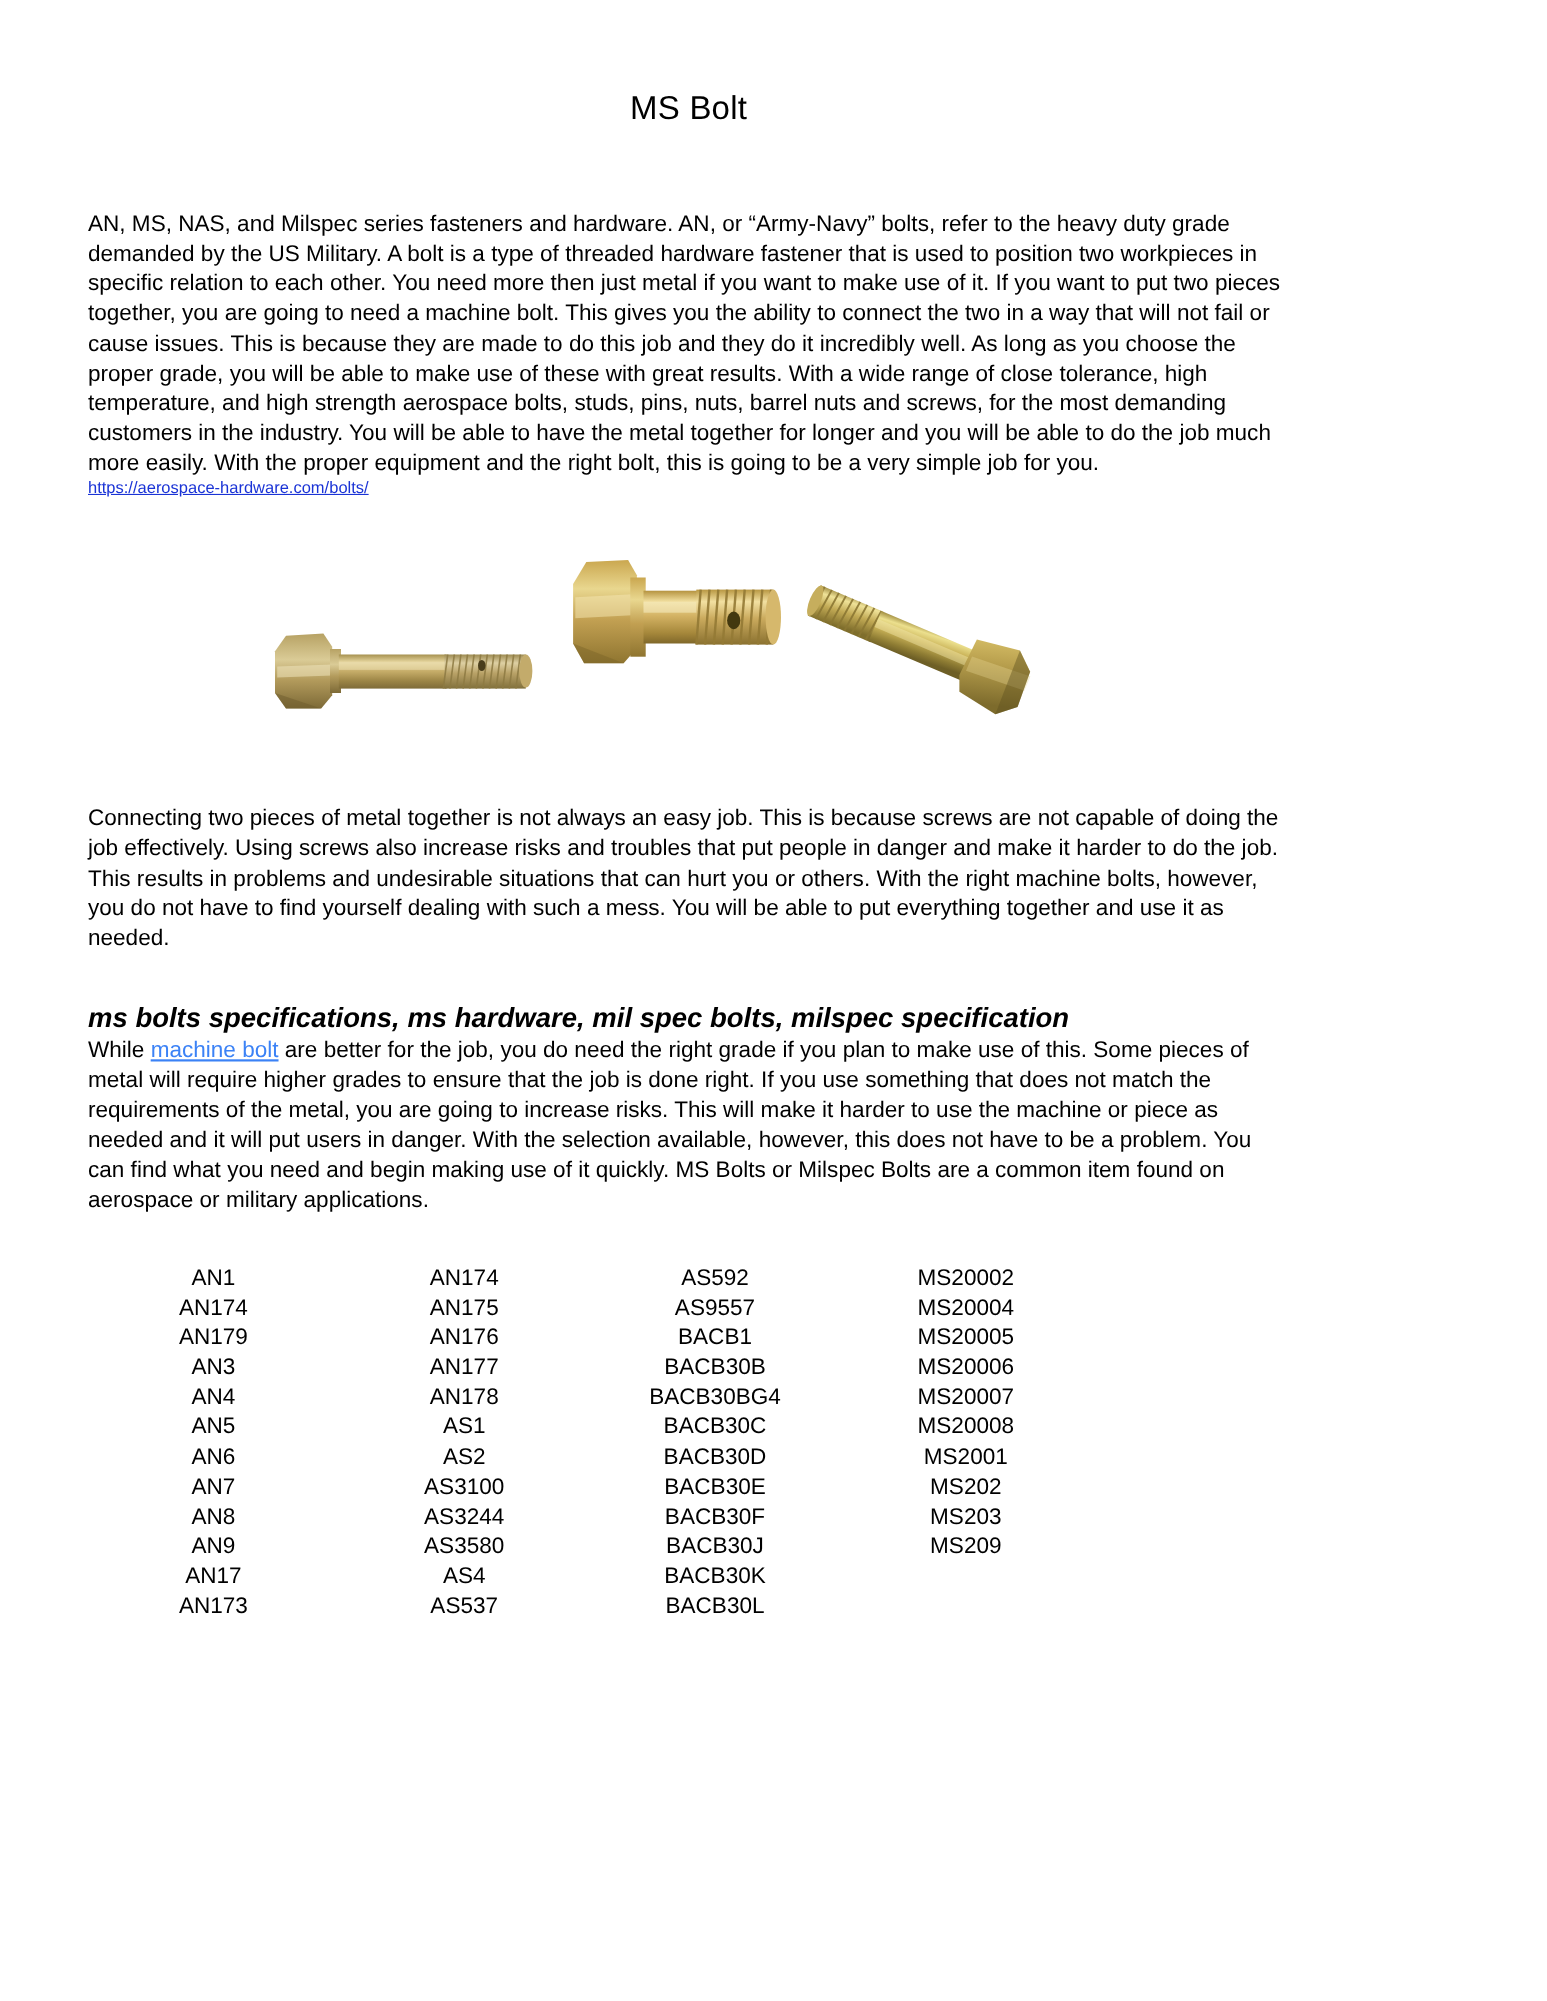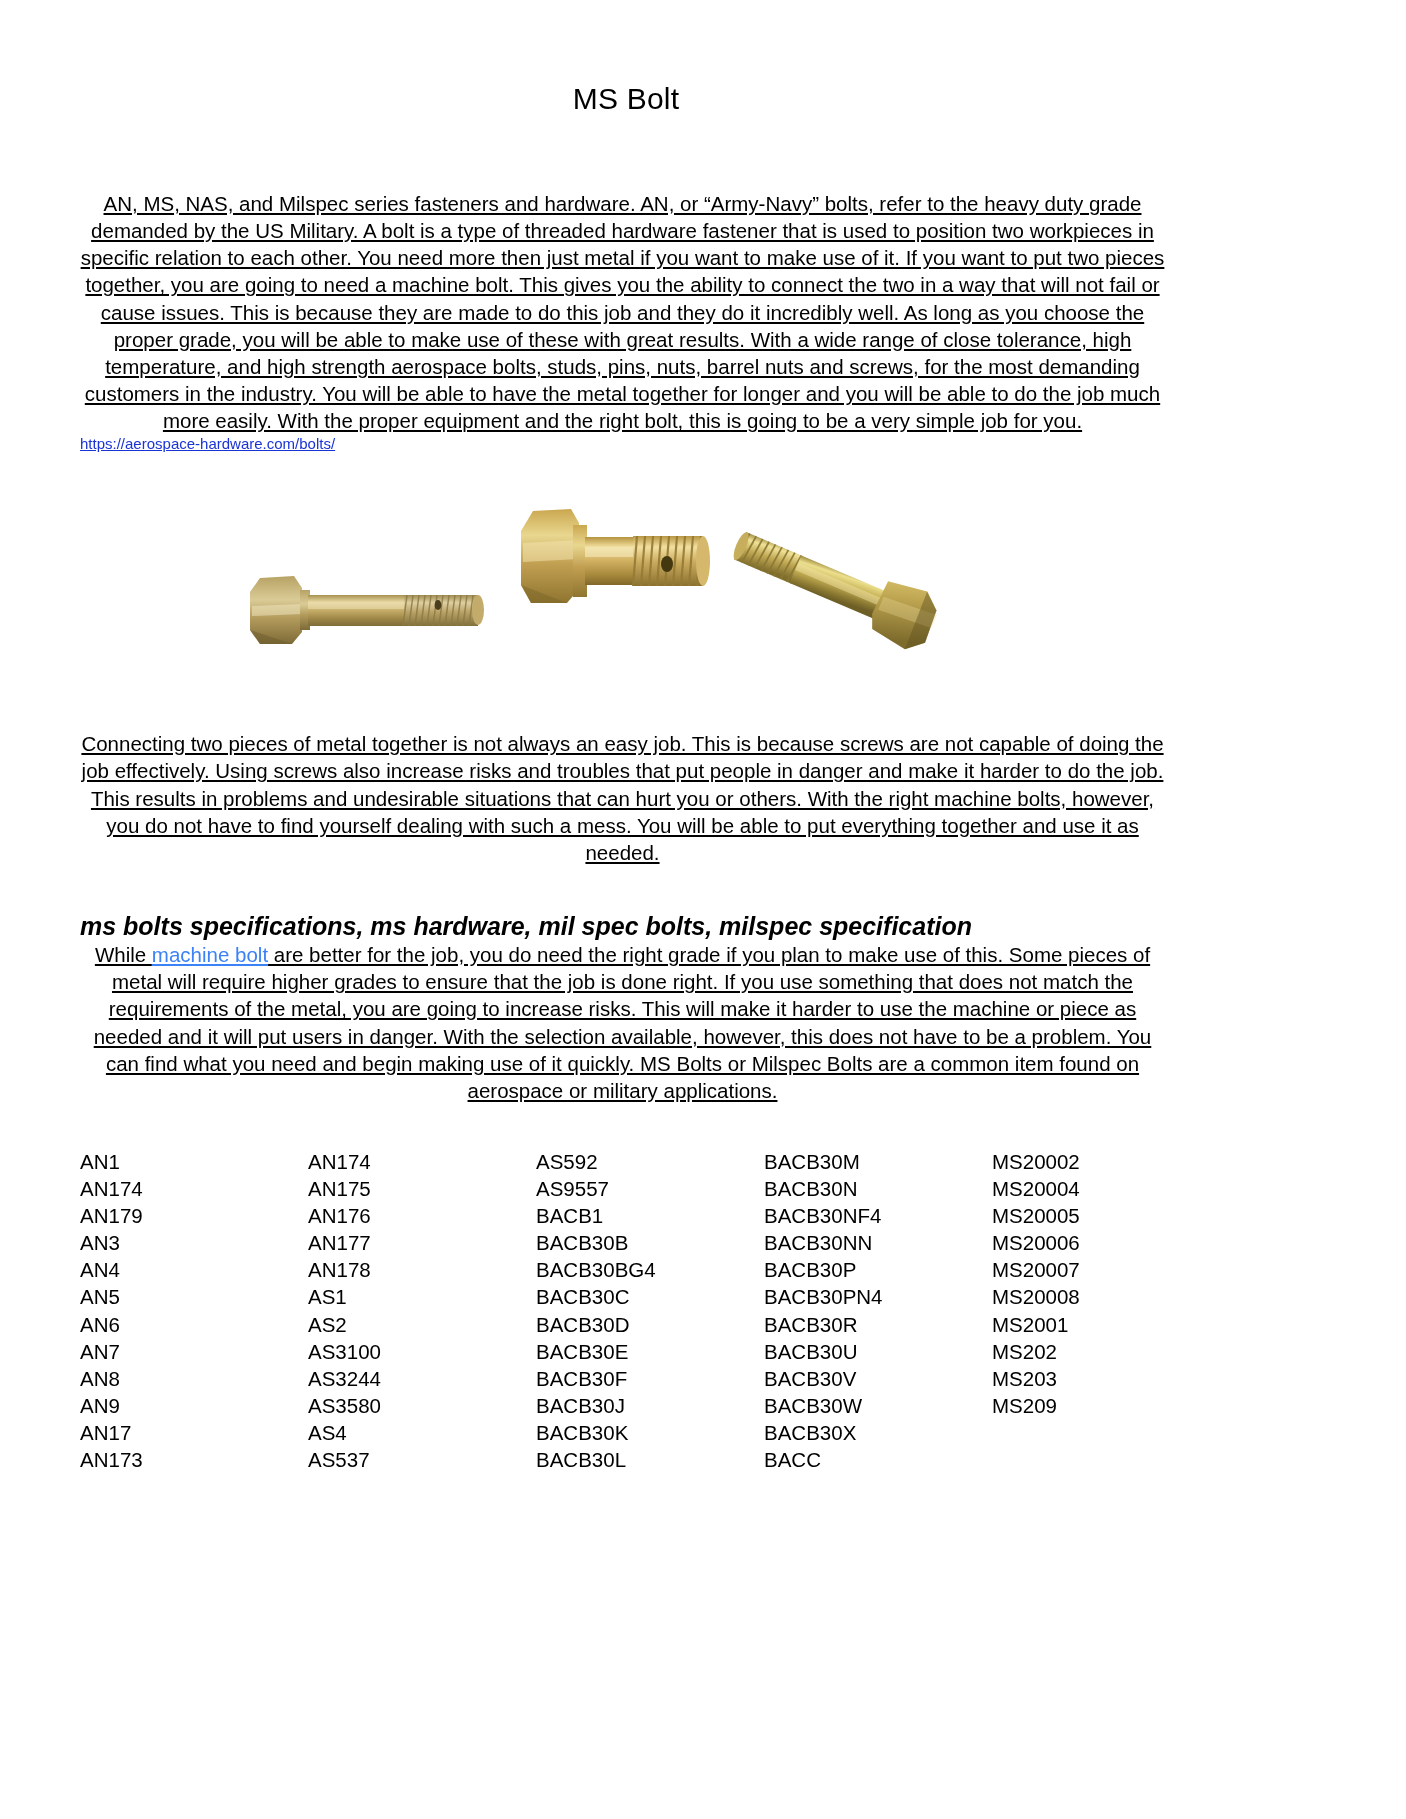--- a/index.html
+++ b/index.html
@@ -31,24 +31,23 @@
     letter-spacing: 0.2px;
     color: #000;
   }
   .body-block {
     margin-top: 74px;
   }
   p.para {
     font-size: 20.5px;
     line-height: 1.325;
     margin: 0 0 0 0;
-    text-align: center;
+    text-align: left;
     color: #000;
     max-width: 1085px;
-    text-decoration: underline;
   }
   a.doclink {
     color: #1a33d6;
     text-decoration: underline;
     word-break: break-all;
   }
   a.inlinelink {
     color: #3b82f6;
     text-decoration: underline;
   }
@@ -93,20 +92,21 @@
     line-height: 1.325;
   }
   .parts-col {
     width: 228px;
     flex: 0 0 228px;
   }
   .parts-col .cell {
     height: 27.1px;
     white-space: nowrap;
     color: #000;
+    text-align: center;
   }
   .parts-col .cell.empty { color: transparent; }
 </style>
 </head>
 <body>
 
 <div class="page">
 
   <h1 class="doc-title">MS Bolt</h1>
 
@@ -322,34 +322,20 @@
       <div class="cell">BACB30BG4</div>
       <div class="cell">BACB30C</div>
       <div class="cell">BACB30D</div>
       <div class="cell">BACB30E</div>
       <div class="cell">BACB30F</div>
       <div class="cell">BACB30J</div>
       <div class="cell">BACB30K</div>
       <div class="cell">BACB30L</div>
     </div>
 
-    <div class="parts-col">
-      <div class="cell">BACB30M</div>
-      <div class="cell">BACB30N</div>
-      <div class="cell">BACB30NF4</div>
-      <div class="cell">BACB30NN</div>
-      <div class="cell">BACB30P</div>
-      <div class="cell">BACB30PN4</div>
-      <div class="cell">BACB30R</div>
-      <div class="cell">BACB30U</div>
-      <div class="cell">BACB30V</div>
-      <div class="cell">BACB30W</div>
-      <div class="cell">BACB30X</div>
-      <div class="cell">BACC</div>
-    </div>
 
     <div class="parts-col">
       <div class="cell">MS20002</div>
       <div class="cell">MS20004</div>
       <div class="cell">MS20005</div>
       <div class="cell">MS20006</div>
       <div class="cell">MS20007</div>
       <div class="cell">MS20008</div>
       <div class="cell">MS2001</div>
       <div class="cell">MS202</div>

